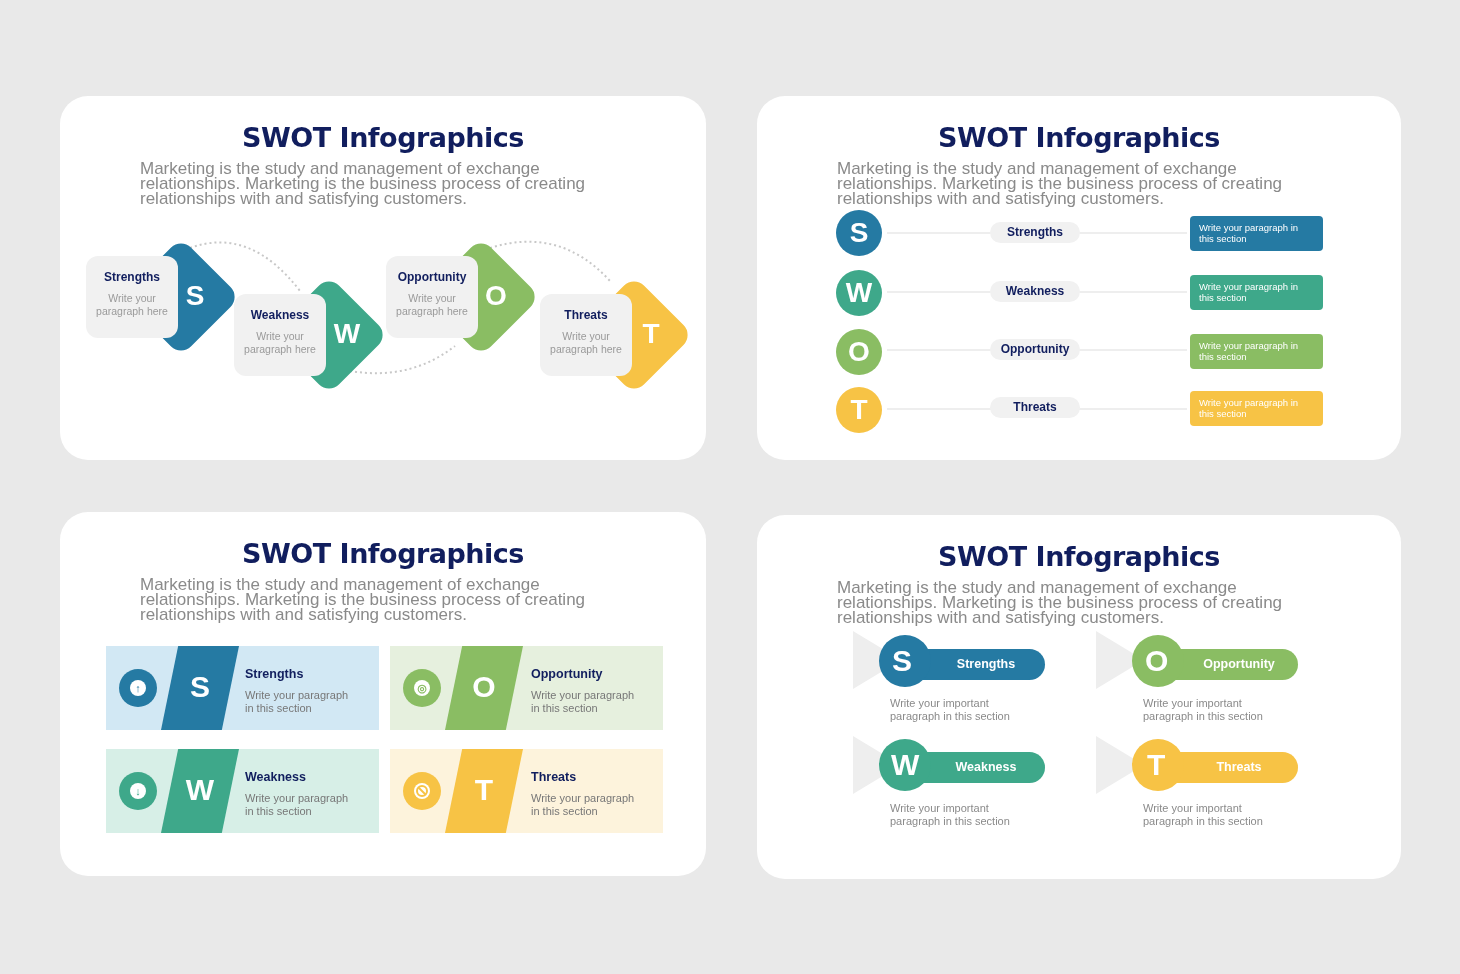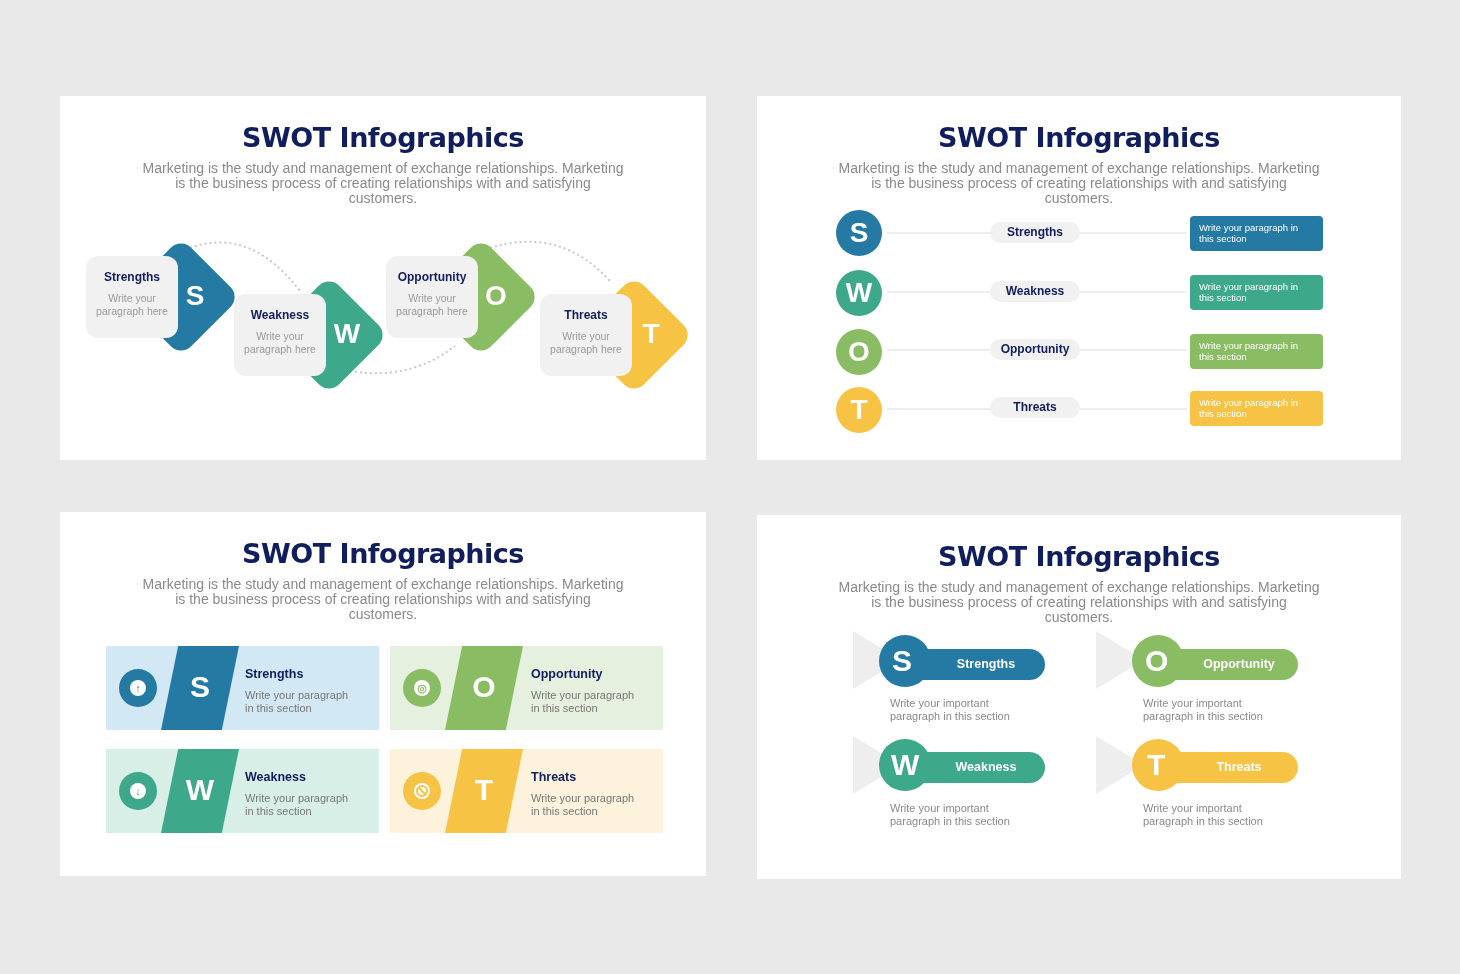--- a/index.html
+++ b/index.html
@@ -1,28 +1,28 @@
 <!DOCTYPE html>
 <html><head>
 <meta charset="utf-8">
 <style>
   * { box-sizing: border-box; margin: 0; padding: 0; }
   html, body { width: 1460px; height: 974px; background: #e9e9e9; overflow: hidden; }
   body { position: relative; font-family: "Liberation Sans", sans-serif; }
 
-  .panel { position: absolute; background: #ffffff; overflow: hidden; }
+  .panel { position: absolute; background: #ffffff; overflow: hidden; border-radius: 28px; }
   .panel-title {
     position: absolute; left: 0; right: 0; text-align: center;
     font-family: "DejaVu Sans", sans-serif; font-weight: bold;
     font-size: 27px; color: #111e5e; letter-spacing: -0.5px;
   }
   .panel-sub {
-    position: absolute; left: 70px; right: 70px; text-align: center;
+    position: absolute; left: 70px; right: 70px; text-align: left;
     font-family: "Liberation Sans", sans-serif;
-    font-size: 14px; line-height: 15px; color: #8a8a8a;
+    font-size: 17px; line-height: 15px; color: #8a8a8a;
   }
   .abs { position: absolute; }
 
   
   .diamond {
     position: absolute; width: 84px; height: 84px; border-radius: 14px;
     transform: rotate(45deg);
   }
   .letter {
     position: absolute; color: #ffffff; font-weight: bold; font-size: 28px;

